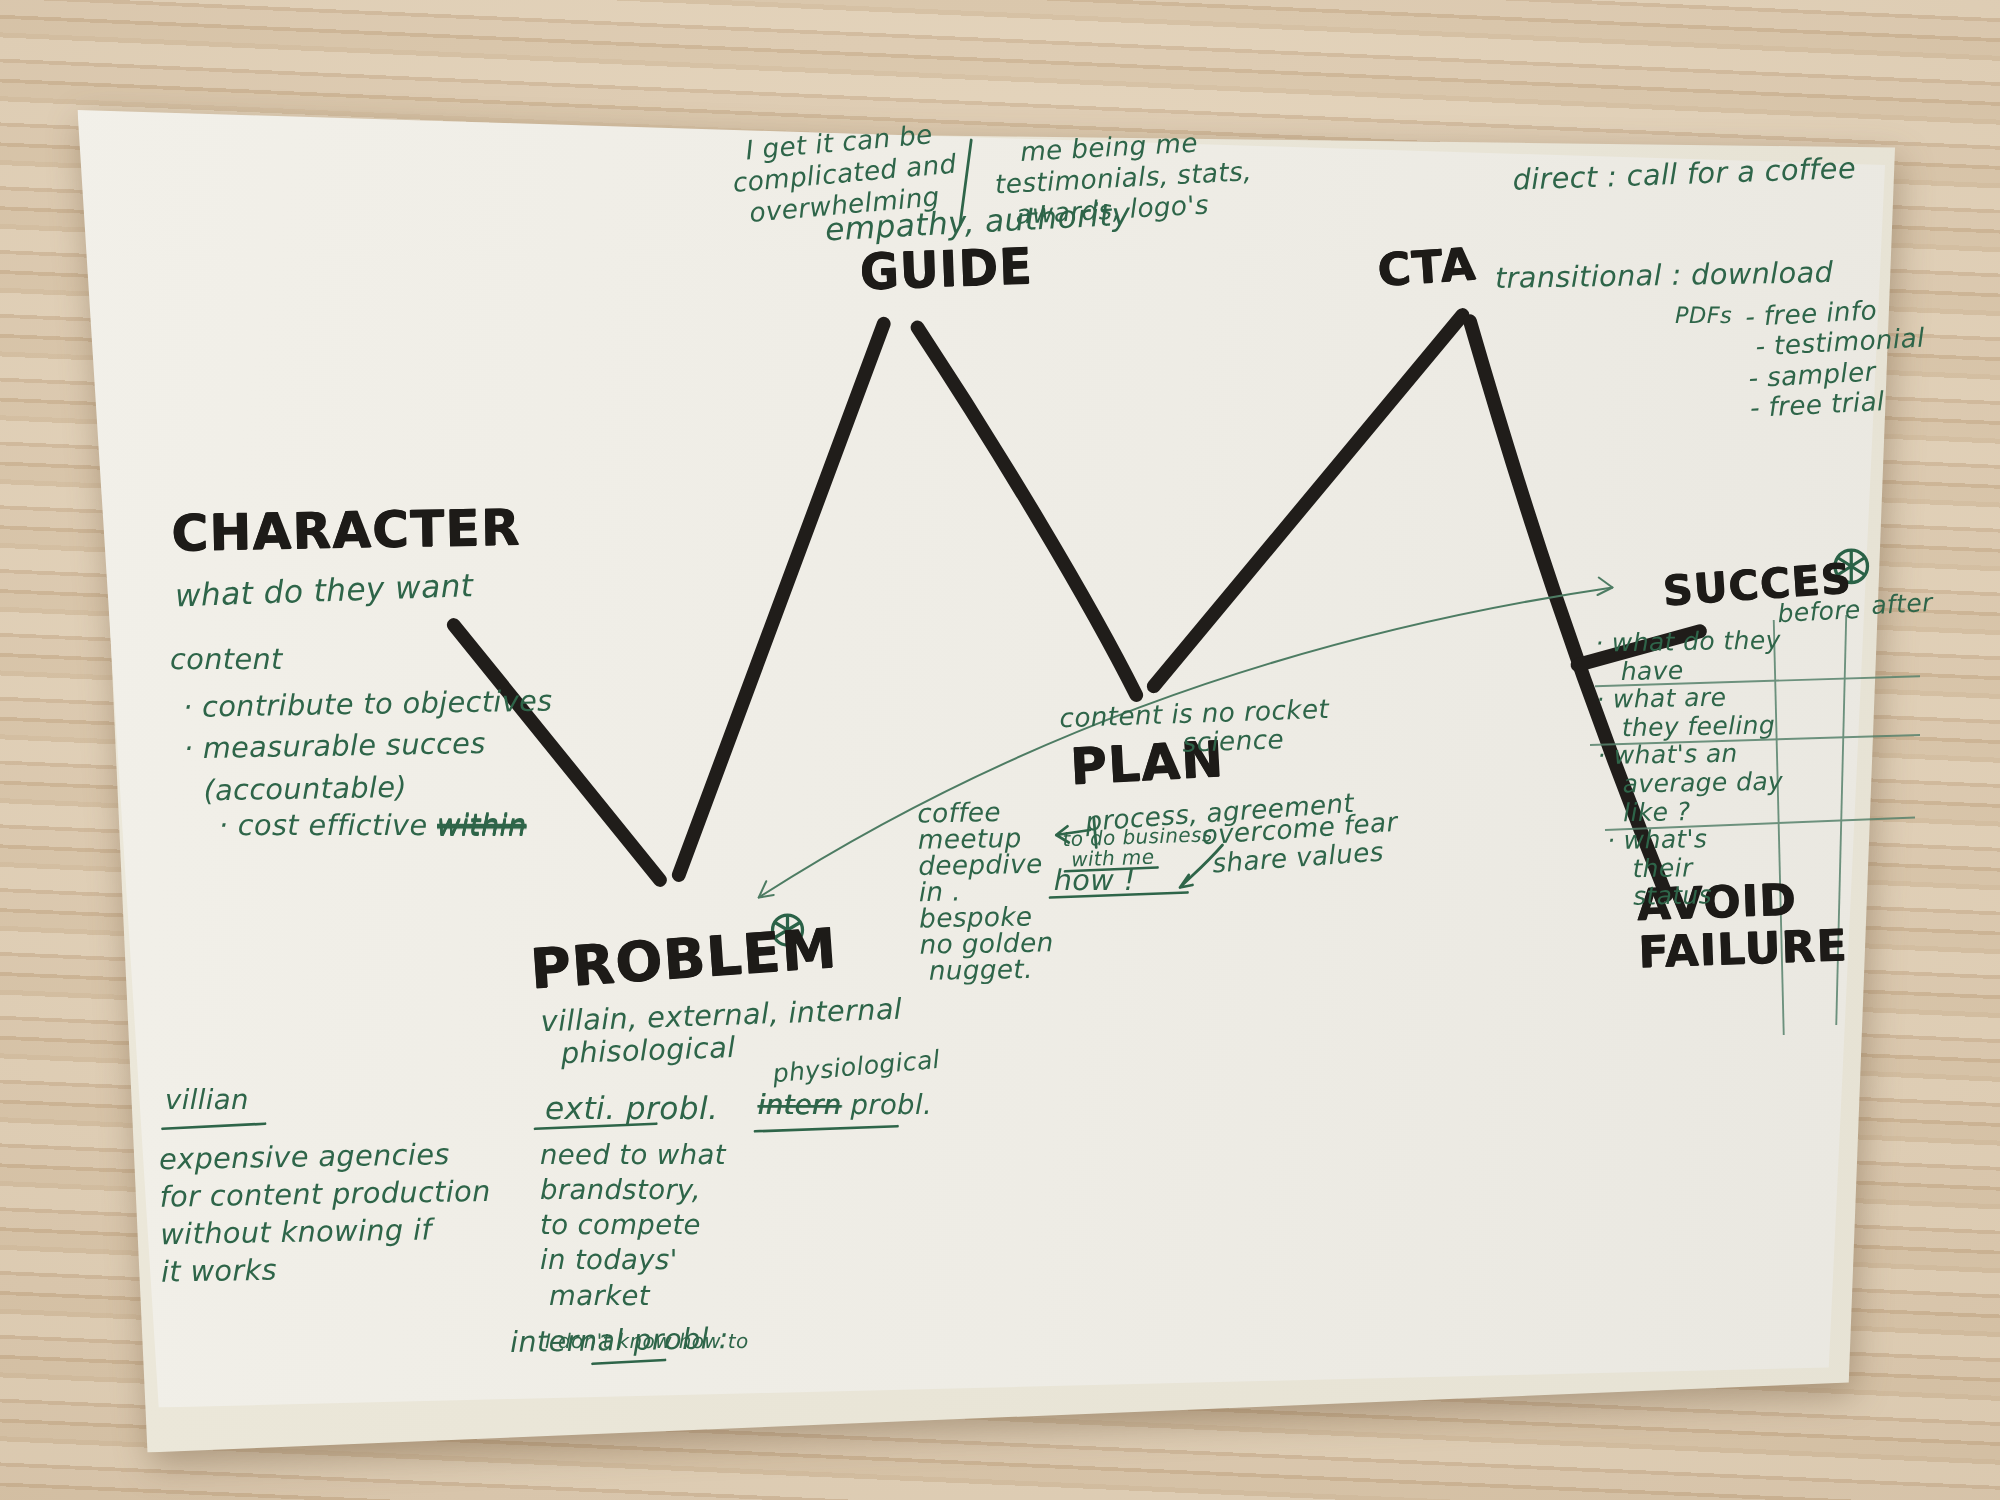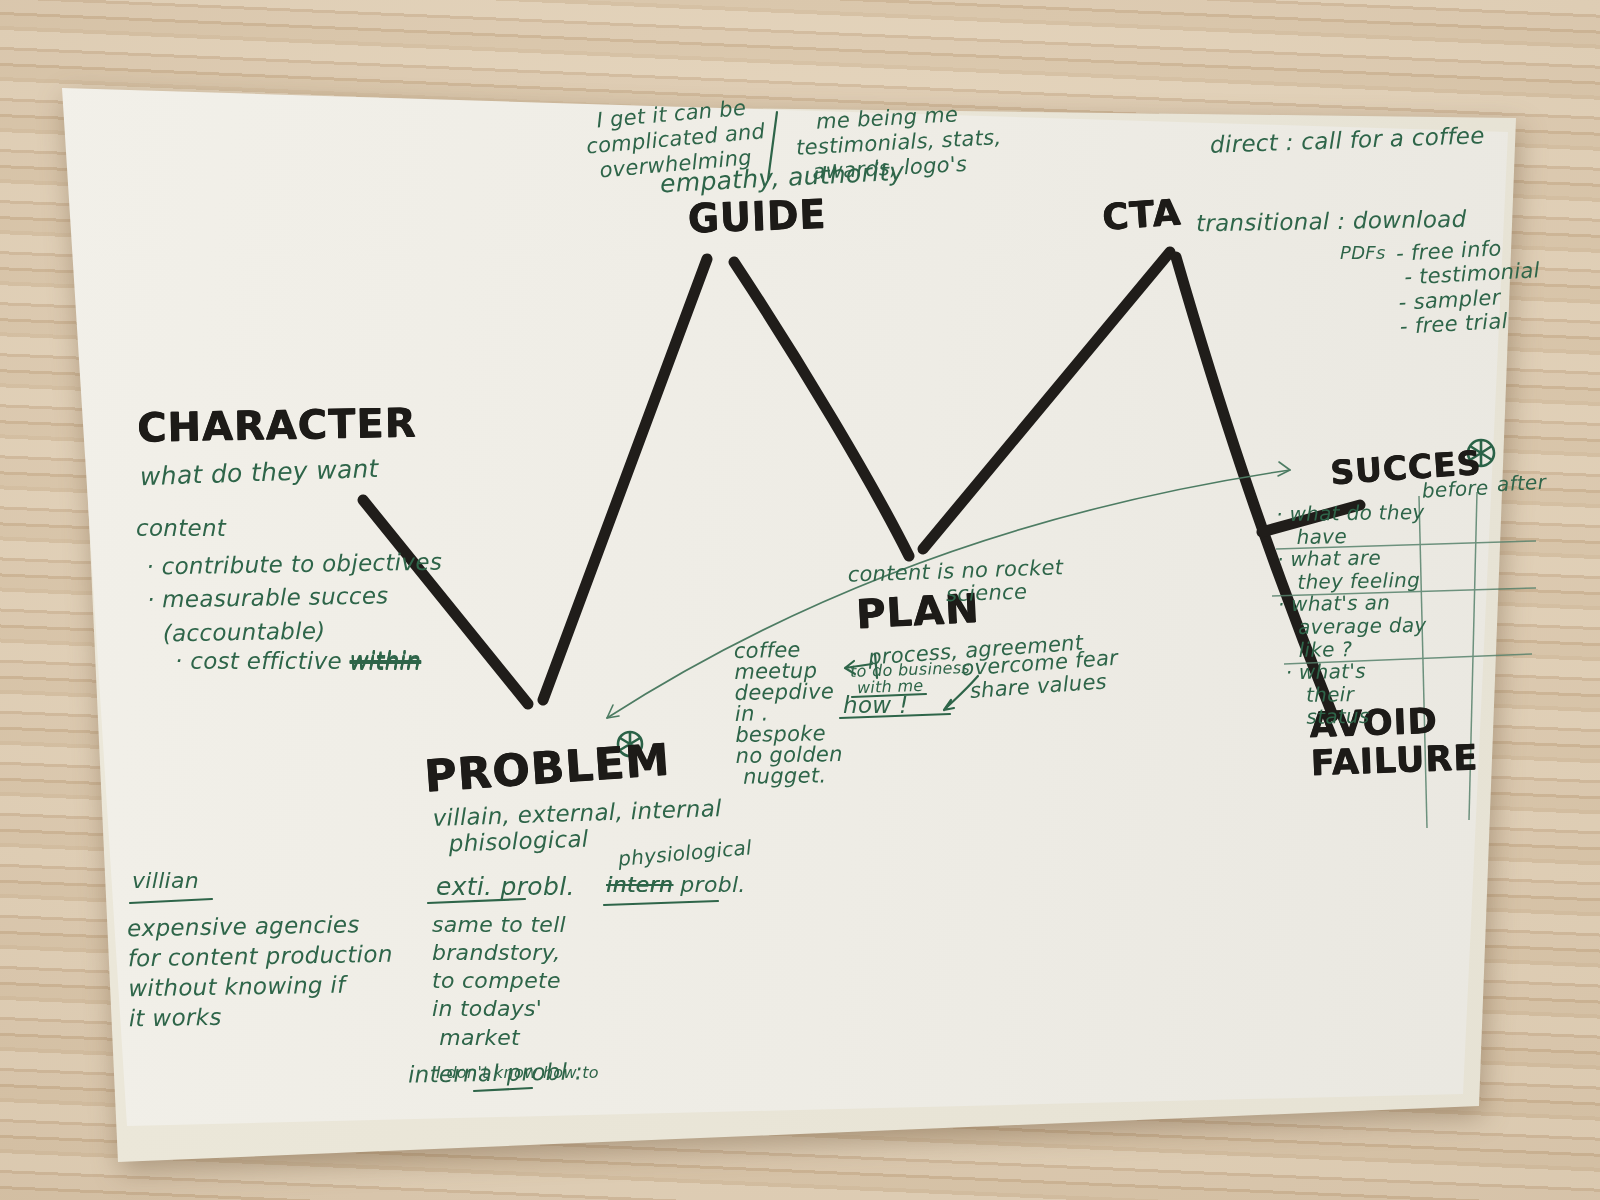--- a/index.html
+++ b/index.html
@@ -157,21 +157,21 @@
 
   <div class="note" style="left:132px;top:868px;font-size:22px;">villian</div>
   <div class="note" style="left:128px;top:912px;font-size:23px;line-height:1.3;transform:rotate(-1deg);">expensive agencies
 for content production
 without knowing if
 it works</div>
 
   <div class="note" style="left:433px;top:800px;font-size:23px;line-height:1.15;transform:rotate(-2deg);">villain, external, internal
   phisological</div>
   <div class="note" style="left:436px;top:872px;font-size:25px;text-align:right;">exti. probl.</div>
-  <div class="note" style="left:432px;top:911px;font-size:22px;line-height:1.28;">same to tell
+  <div class="note" style="left:432px;top:911px;font-size:22px;line-height:1.28;">need to what
 brandstory,
 to compete
 in todays'
  market</div>
   <div class="note" style="left:618px;top:842px;font-size:20px;transform:rotate(-5deg);">physiological</div>
   <div class="note" style="left:606px;top:872px;font-size:22px;"><span class="cross">intern</span><span> probl.</span></div>
   <div class="note" style="left:408px;top:1060px;font-size:23px;transform:rotate(-1deg);">internal probl :</div>
   <div class="note" style="left:436px;top:1036px;font-size:16px;margin-top:28px;">I don't know how to</div>
 
 </div>

